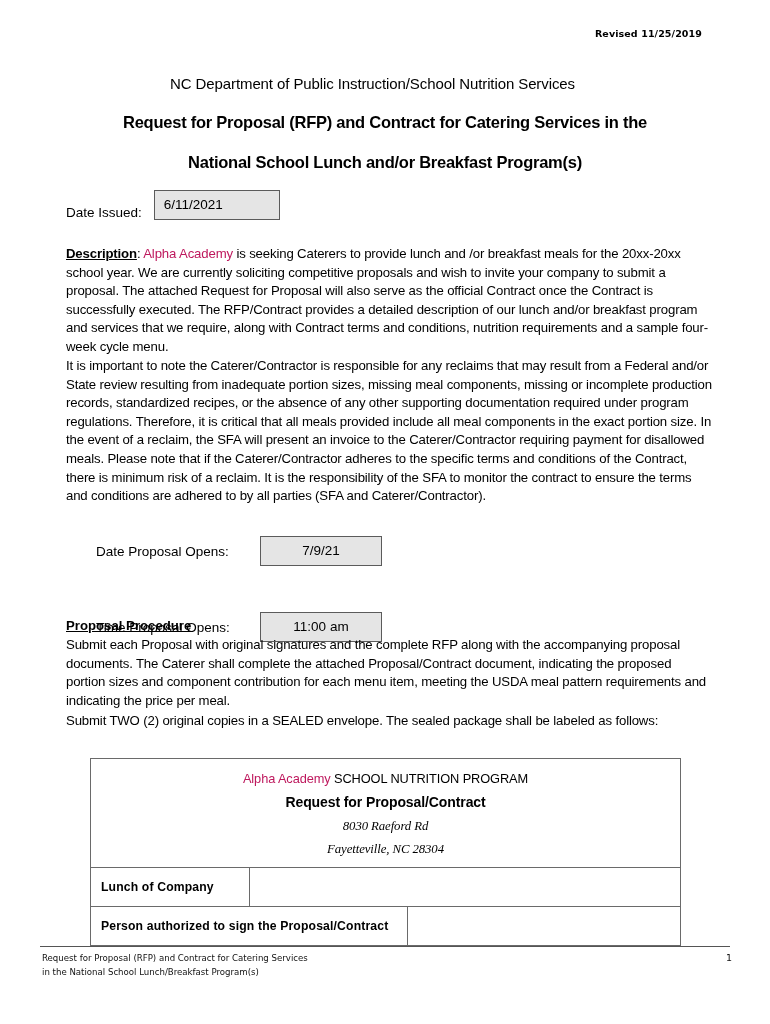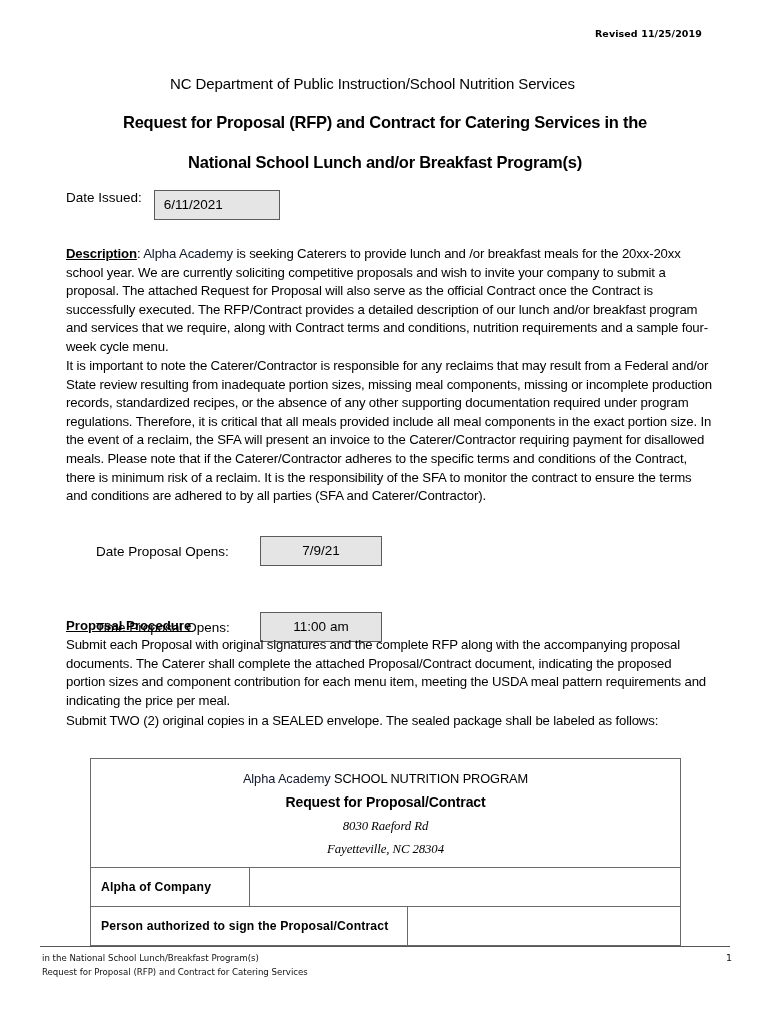--- a/index.html
+++ b/index.html
@@ -59,21 +59,21 @@
     letter-spacing: -0.25px;
   }
   .hdr-title .l2 { display: block; }
 
   
   .date-issued-row {
     position: absolute;
     top: 190px;
     left: 66px;
     display: flex;
-    align-items: flex-start;
+    align-items: flex-end;
   }
   .date-issued-label {
     font-size: 13.5px;
     margin-right: 12px;
     white-space: nowrap;
   }
   .field-box {
     border: 1.2px solid #5b5b5b;
     box-sizing: border-box;
     font-size: 13.5px;
@@ -99,21 +99,21 @@
   }
   .p-desc { top: 245px; }
   .p-reclaim { top: 357px; }
   .p-submit-a { top: 636px; }
   .p-submit-b { top: 712px; }
 
   .u-bold {
     font-weight: bold;
     text-decoration: underline;
   }
-  .red { color: #0f172a; }
+  .red { color: #be185d; }
 
   
   .open-row {
     position: absolute;
     left: 96px;
     display: flex;
     align-items: center;
     margin-top: 24px;
   }
   .open-row.r1 { top: 512px; }
@@ -262,31 +262,31 @@
     <tbody>
       <tr>
         <td class="env-head-cell" colspan="3">
           <div class="env-line l1"><span class="red">Alpha Academy</span><span> SCHOOL NUTRITION PROGRAM</span></div>
           <div class="env-line l2">Request for Proposal/Contract</div>
           <div class="env-line l3">8030 Raeford Rd</div>
           <div class="env-line l4">Fayetteville, NC 28304</div>
         </td>
       </tr>
       <tr>
-        <td class="lbl-cell">Alpha of Company</td>
+        <td class="lbl-cell">Lunch of Company</td>
         <td class="lbl-cell" colspan="2"></td>
       </tr>
       <tr>
         <td class="lbl-cell" colspan="2">Person authorized to sign the Proposal/Contract</td>
         <td class="lbl-cell"></td>
       </tr>
     </tbody>
   </table>
 
   <div class="footer-rule"></div>
 
   <div class="footer">
+    <span class="footer-text">Request for Proposal (RFP) and Contract for Catering Services</span>
     <span class="footer-text">in the National School Lunch/Breakfast Program(s)</span>
-    <span class="footer-text">Request for Proposal (RFP) and Contract for Catering Services</span>
     <span class="footer-page">1</span>
   </div>
 
 </div>
 
 </body></html>

